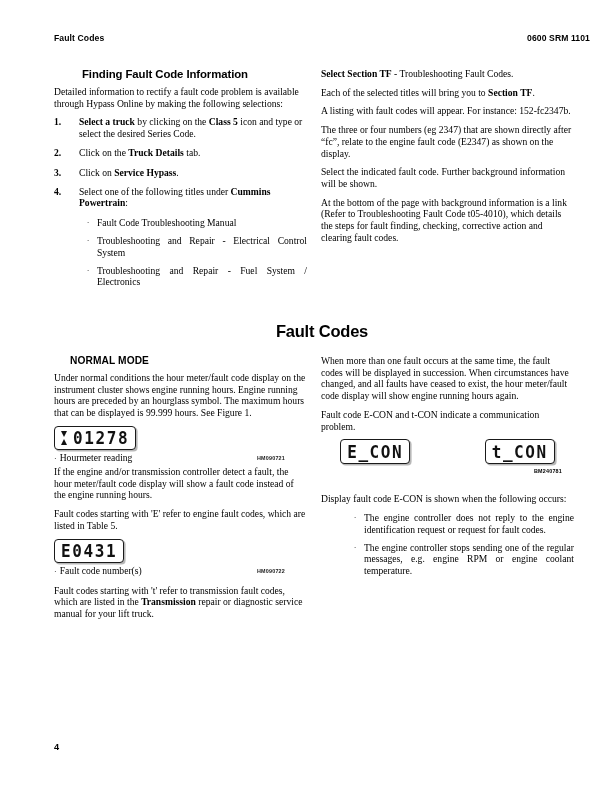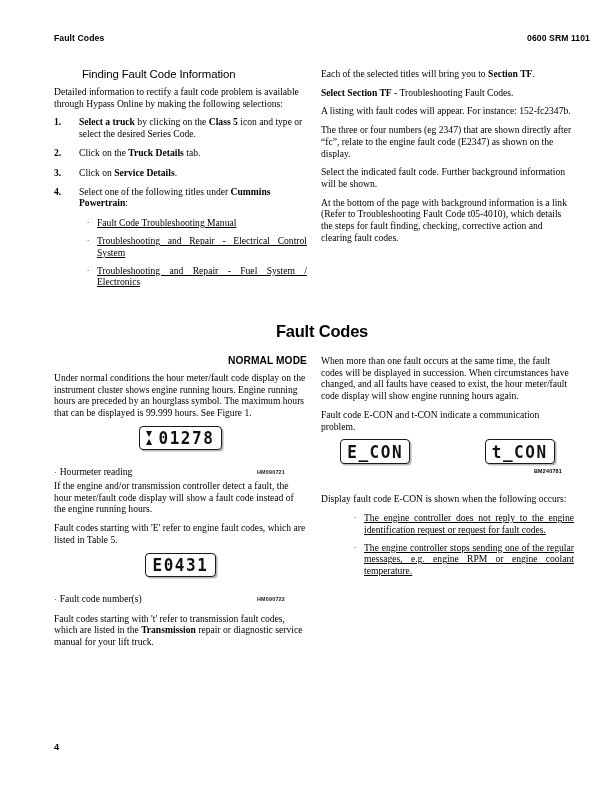--- a/index.html
+++ b/index.html
@@ -43,35 +43,34 @@
     top: 68px;
     width: 253px;
     font-size: 9.6px;
     line-height: 11.7px;
   }
   .col-left  { left: 38px; }
   .col-right { left: 305px; }
 
   h2.sec {
     font-family: "Liberation Sans", sans-serif;
-    font-weight: normal;
+    font-weight: bold;
     font-size: 11.4px;
     margin: 0 0 5px 0;
     line-height: 13px;
     letter-spacing: -0.1px;
     padding-left: 28px;
   }
   h3.sub {
     font-family: "Liberation Sans", sans-serif;
     font-weight: bold;
     font-size: 10.2px;
     margin: 0 0 5px 16px;
     line-height: 12px;
     letter-spacing: 0.1px;
-    text-align: right;
   }
 
   p {
     margin: 0 0 7px 0;
   }
 
   
   .numlist { margin: 3px 0 0 0; padding: 0; }
   .numitem {
     display: flex;
@@ -91,21 +90,20 @@
   }
   .bulitem .dot {
     flex: 0 0 18px;
     text-align: center;
     font-size: 8px;
     line-height: 12.6px;
   }
   .bulitem .txt {
     flex: 1 1 auto;
     text-align: justify;
-    text-decoration: underline;
   }
   .bulitem.indent { margin-left: 25px; }
   .bulitem.indent .txt { width: 210px; }
 
   .b { font-weight: bold; }
 
   
   .chapter-title {
     position: absolute;
     left: 38px;
@@ -126,21 +124,21 @@
     font-size: 9.6px;
     line-height: 11.7px;
   }
   .lowcol-left  { left: 38px; }
   .lowcol-right { left: 305px; }
 
   
   .fig { margin: 6px 0 0 0; }
   .lcd-wrap {
     display: flex;
-    justify-content: center;
+    justify-content: flex-start;
   }
   .lcd {
     border: 1.6px solid #1a1a1a;
     border-radius: 4px;
     background: #ffffff;
     box-shadow: 1.6px 1.6px 0 0 #b8b8b8;
     padding: 2.5px 6px 3px 6px;
     display: inline-flex;
     align-items: center;
     gap: 2px;
@@ -178,21 +176,21 @@
   }
   .hourglass:after {
     bottom: 0;
     border-bottom: 6.4px solid #111111;
   }
 
   .figcap {
     display: flex;
     align-items: center;
     justify-content: space-between;
-    margin-top: 16px;
+    margin-top: 2px;
   }
   .figcap .capleft {
     font-size: 9.6px;
   }
   .figcap .capleft .dot {
     font-size: 8px;
     margin-right: 3px;
   }
   .figid {
     font-family: "Liberation Sans", sans-serif;
@@ -252,21 +250,21 @@
         <span class="txt"><span class="b">Select a truck</span><span> by clicking on the </span><span class="b">Class 5</span><span> icon and type or select the desired Series Code.</span></span>
       </div>
 
       <div class="numitem">
         <span class="num">2.</span>
         <span class="txt"><span>Click on the </span><span class="b">Truck Details</span><span> tab.</span></span>
       </div>
 
       <div class="numitem">
         <span class="num">3.</span>
-        <span class="txt"><span>Click on </span><span class="b">Service Details</span><span>.</span></span>
+        <span class="txt"><span>Click on </span><span class="b">Service Hypass</span><span>.</span></span>
       </div>
 
       <div class="numitem">
         <span class="num">4.</span>
         <span class="txt"><span>Select one of the following titles under </span><span class="b">Cummins Powertrain</span><span>:</span></span>
       </div>
     </div>
 
     <div class="bullist">
       <div class="bulitem indent">
@@ -278,23 +276,23 @@
         <span class="txt">Troubleshooting and Repair - Electrical Control System</span>
       </div>
       <div class="bulitem indent">
         <span class="dot">·</span>
         <span class="txt">Troubleshooting and Repair - Fuel System / Electronics</span>
       </div>
     </div>
   </div>
 
   <div class="col col-right">
+    <p><span class="b">Select Section TF</span><span> - Troubleshooting Fault Codes.</span></p>
+
     <p><span>Each of the selected titles will bring you to </span><span class="b">Section TF</span><span>.</span></p>
-
-    <p><span class="b">Select Section TF</span><span> - Troubleshooting Fault Codes.</span></p>
 
     <p>A listing with fault codes will appear. For instance: 152-fc2347b.</p>
     <p>The three or four numbers (eg 2347) that are shown directly after “fc”, relate to the engine fault code (E2347) as shown on the display.</p>
     <p>Select the indicated fault code. Further background information will be shown.</p>
     <p>At the bottom of the page with background information is a link (Refer to Troubleshooting Fault Code t05-4010), which details the steps for fault finding, checking, corrective action and clearing fault codes.</p>
   </div>
 
   <div class="chapter-title">Fault Codes</div>
 
   <div class="lowcol lowcol-left">

